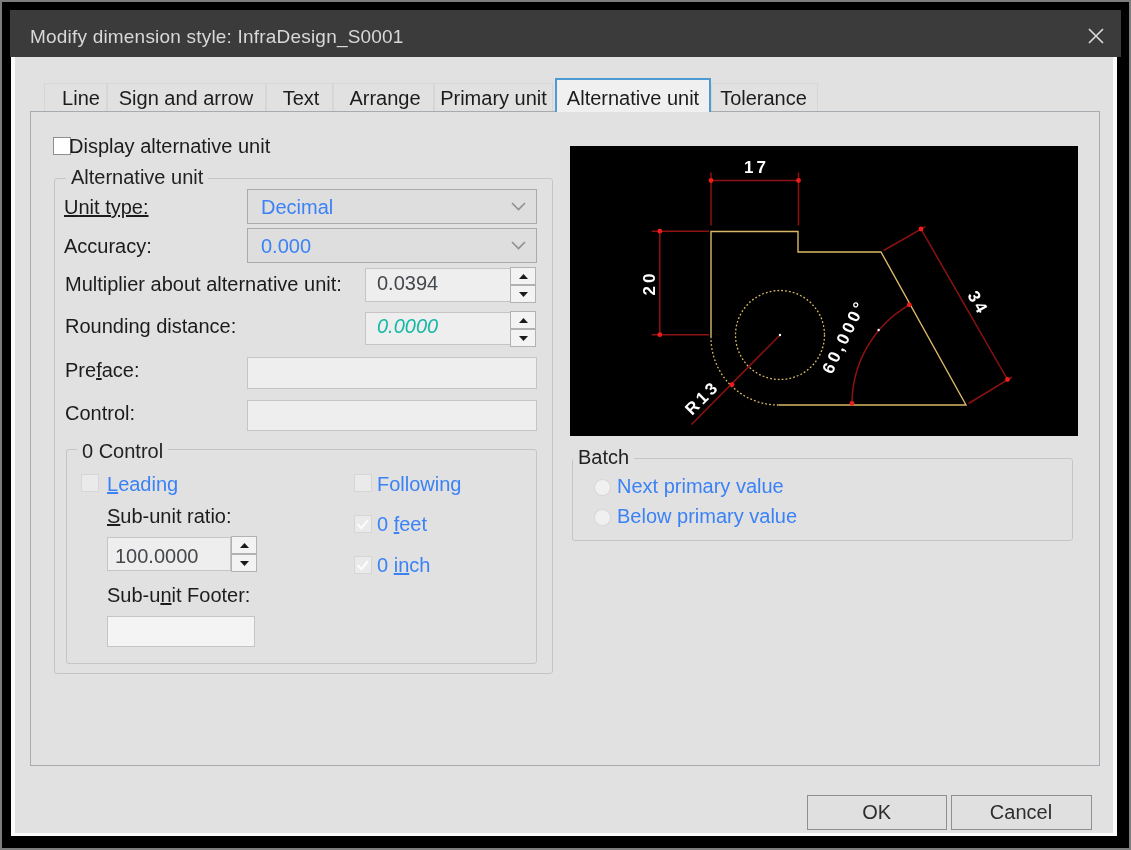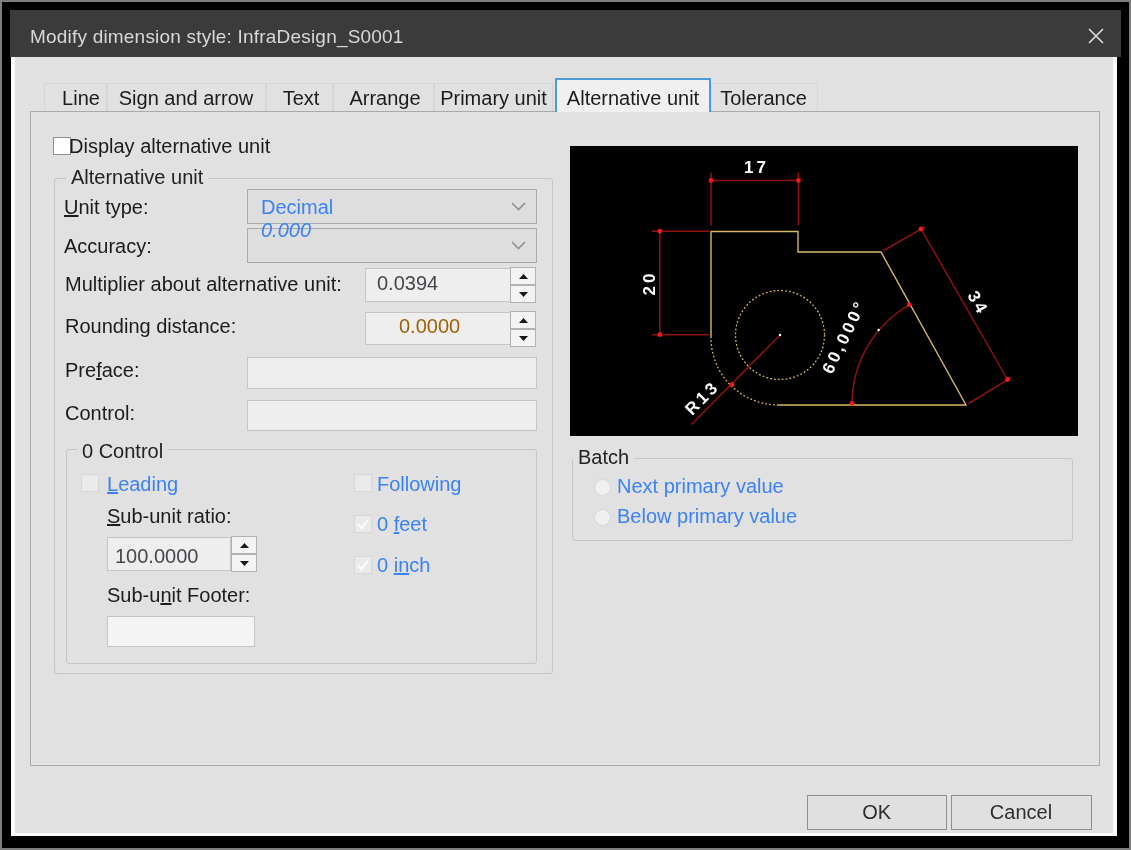--- a/index.html
+++ b/index.html
@@ -52,51 +52,51 @@
 <div class="tabtxt" style="left:385px;">Arrange</div>
 <div class="tabtxt" style="left:493.5px;">Primary unit</div>
 <div class="tabtxt" style="left:633px;">Alternative unit</div>
 <div class="tabtxt" style="left:763.5px;">Tolerance</div>
 <div class="cb cb-on" style="left:53px; top:137px;"></div>
 <div class="txt" style="left:69px; top:133.5px;">Display alternative unit</div>
 
 <div class="groupbox" style="left:54px; top:178px; width:499px; height:496px;"></div>
 <div class="grouplabel" style="left:66px; top:165px;">Alternative unit</div>
 
-<div class="txt" style="left:64px; top:195px;"><span style="text-decoration:underline;">U</span>nit type:</div>
+<div class="txt" style="left:64px; top:195px;text-decoration:underline;"><span style="text-decoration:underline;">U</span>nit type:</div>
 <div class="combo" style="top:189px;"></div>
 <div class="txt gray" style="left:261px; top:195px;">Decimal</div>
 <svg class="abs" style="left:511px; top:202px;" width="15" height="9" viewBox="0 0 15 9">
     <path d="M1 1 L7.5 7.5 L14 1" stroke="#909090" stroke-width="1.6" fill="none"></path>
   </svg>
 
 <div class="txt" style="left:64px; top:234px;">Accuracy:</div>
 <div class="combo" style="top:228px;"></div>
-<div class="txt gray" style="left:261px; top:218px;font-style:italic;">0.000</div>
+<div class="txt gray" style="left:261px; top:234px;">0.000</div>
 <svg class="abs" style="left:511px; top:241px;" width="15" height="9" viewBox="0 0 15 9">
     <path d="M1 1 L7.5 7.5 L14 1" stroke="#909090" stroke-width="1.6" fill="none"></path>
   </svg>
 
 <div class="txt" style="left:65px; top:272px;">Multiplier about alternative unit:</div>
 <div class="field" style="left:365px; top:268px; width:146px; height:34px;"></div>
 <div class="txt" style="left:377px; top:270.5px; color:#44484c;">0.0394</div>
 <div class="spinbtns" style="left:510px; top:267px; height:36px;">
   <div class="spinbtn" style="top:0; height:18px;"></div>
   <div class="spinbtn" style="top:18px; height:18px;"></div>
   <svg class="abs" style="left:8.5px; top:6.5px;" width="9" height="5" viewBox="0 0 9 5">
       <path d="M4.5 0 L9 5 L0 5 Z" fill="#1a1a1a"></path>
     </svg>
   <svg class="abs" style="left:8.5px; top:24.5px;" width="9" height="5" viewBox="0 0 9 5">
       <path d="M0 0 L9 0 L4.5 5 Z" fill="#1a1a1a"></path>
     </svg>
 </div>
 
 <div class="txt" style="left:65px; top:313.5px;">Rounding distance:</div>
 <div class="field" style="left:365px; top:312px; width:146px; height:33px;"></div>
-<div class="txt" style="left:399px; top:313.5px; color:#a16207;">0.0000</div>
+<div class="txt" style="left:377px; top:313.5px; color:#14b8a6;font-style:italic;">0.0000</div>
 <div class="spinbtns" style="left:510px; top:311px; height:36px;">
   <div class="spinbtn" style="top:0; height:18px;"></div>
   <div class="spinbtn" style="top:18px; height:18px;"></div>
   <svg class="abs" style="left:8.5px; top:6.5px;" width="9" height="5" viewBox="0 0 9 5">
       <path d="M4.5 0 L9 5 L0 5 Z" fill="#1a1a1a"></path>
     </svg>
   <svg class="abs" style="left:8.5px; top:24.5px;" width="9" height="5" viewBox="0 0 9 5">
       <path d="M0 0 L9 0 L4.5 5 Z" fill="#1a1a1a"></path>
     </svg>
 </div>

